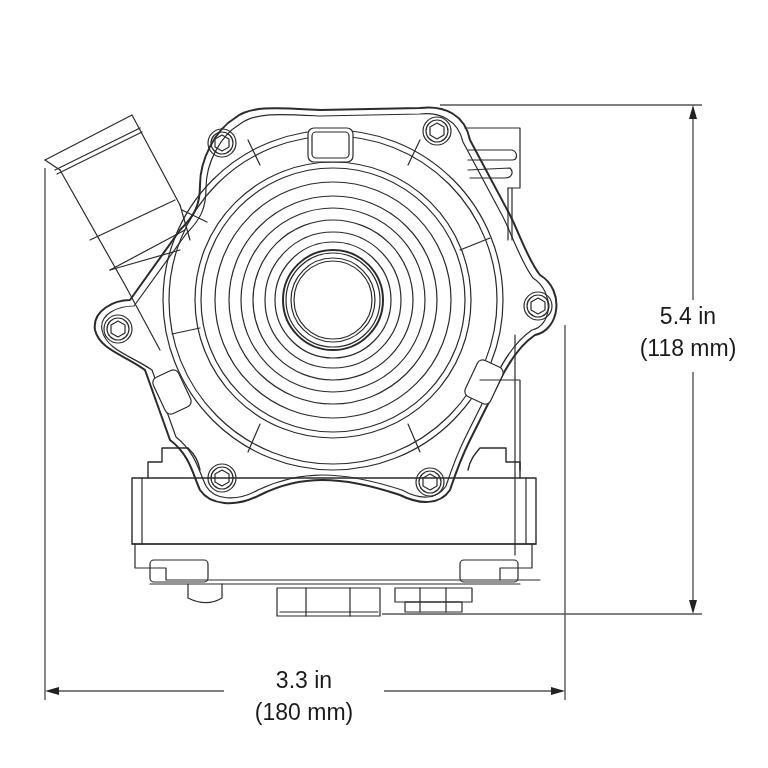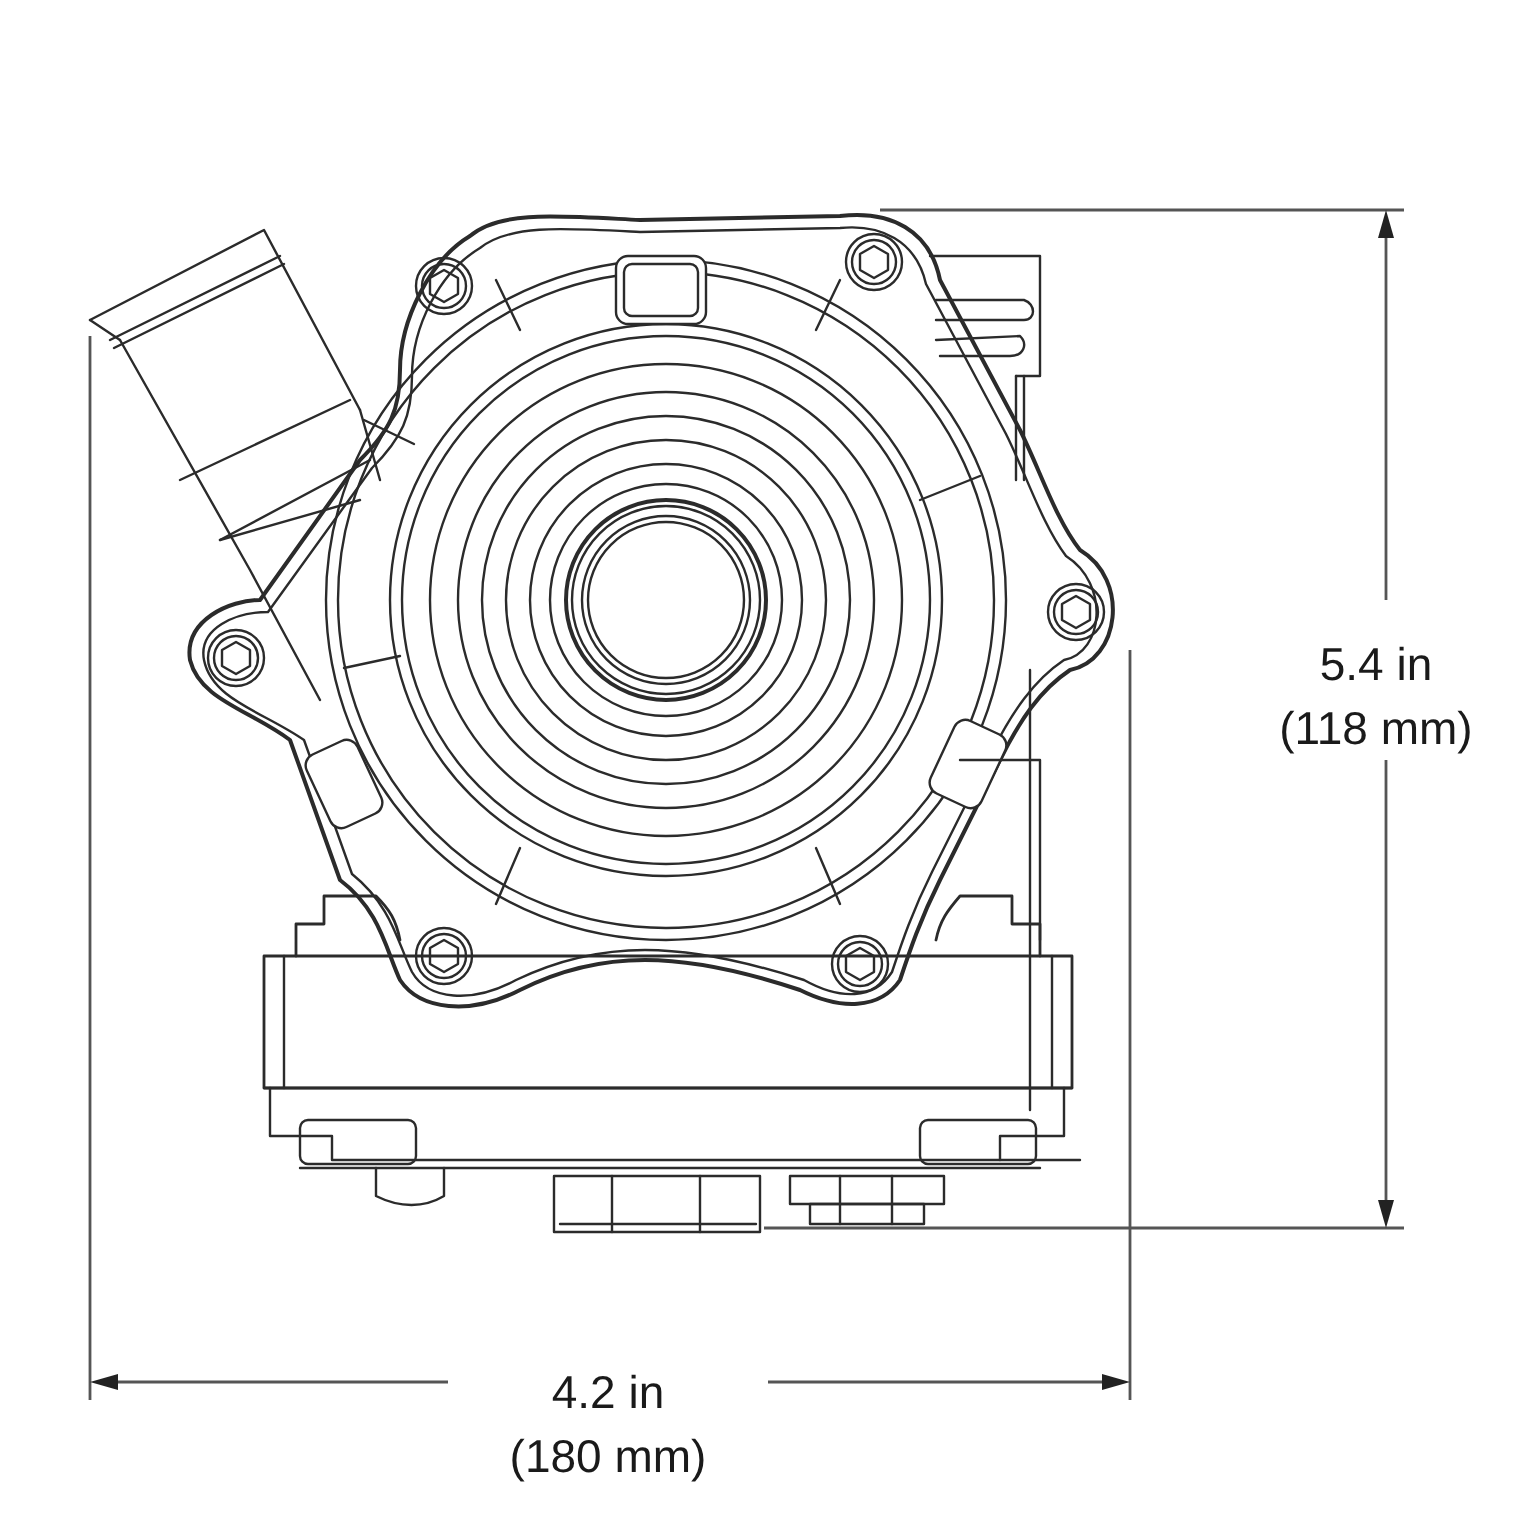--- a/index.html
+++ b/index.html
@@ -2,21 +2,20 @@
 <html><head>
   <meta charset="utf-8">
   <style>
     html, body { margin: 0; padding: 0; background: #ffffff; }
     body { width: 768px; height: 768px; position: relative; overflow: hidden; font-family: "Liberation Sans", sans-serif; }
     #drawing { position: absolute; left: 0; top: 0; width: 768px; height: 768px; }
     .dim-label {
       position: absolute; text-align: center; color: #1a1a1a;
       font-family: "Liberation Sans", sans-serif; font-size: 23px; line-height: 32px;
       background: #ffffff;
-      margin-top: 16px;
     }
     #dim-height-label { left: 608px; top: 300px; width: 160px; }
     #dim-width-label { left: 224px; top: 664px; width: 160px; }
   </style>
 </head>
 <body>
 
 <svg id="drawing" viewBox="0 0 768 768" xmlns="http://www.w3.org/2000/svg">
   <g fill="none" stroke="#2b2b2b" stroke-width="1.2" stroke-linejoin="round" stroke-linecap="round">
 
@@ -169,15 +168,15 @@
     <polygon points="565,691 551,687 551,695"></polygon>
   </g>
 </svg>
 
 <div id="dim-height-label" class="dim-label">
   <div>5.4 in</div>
   <div>(118 mm)</div>
 </div>
 
 <div id="dim-width-label" class="dim-label">
-  <div>4.2 in</div>
+  <div>3.3 in</div>
   <div>(180 mm)</div>
 </div>
 
 </body></html>

